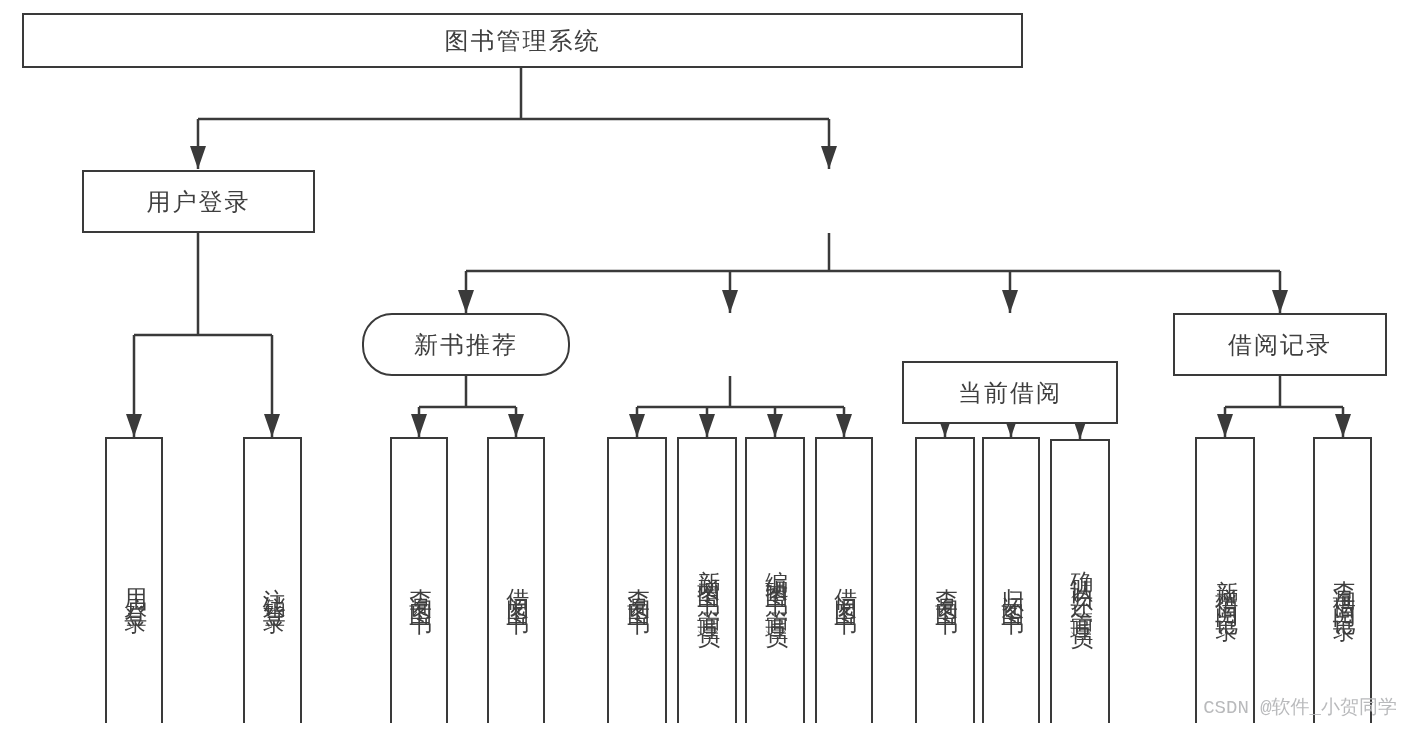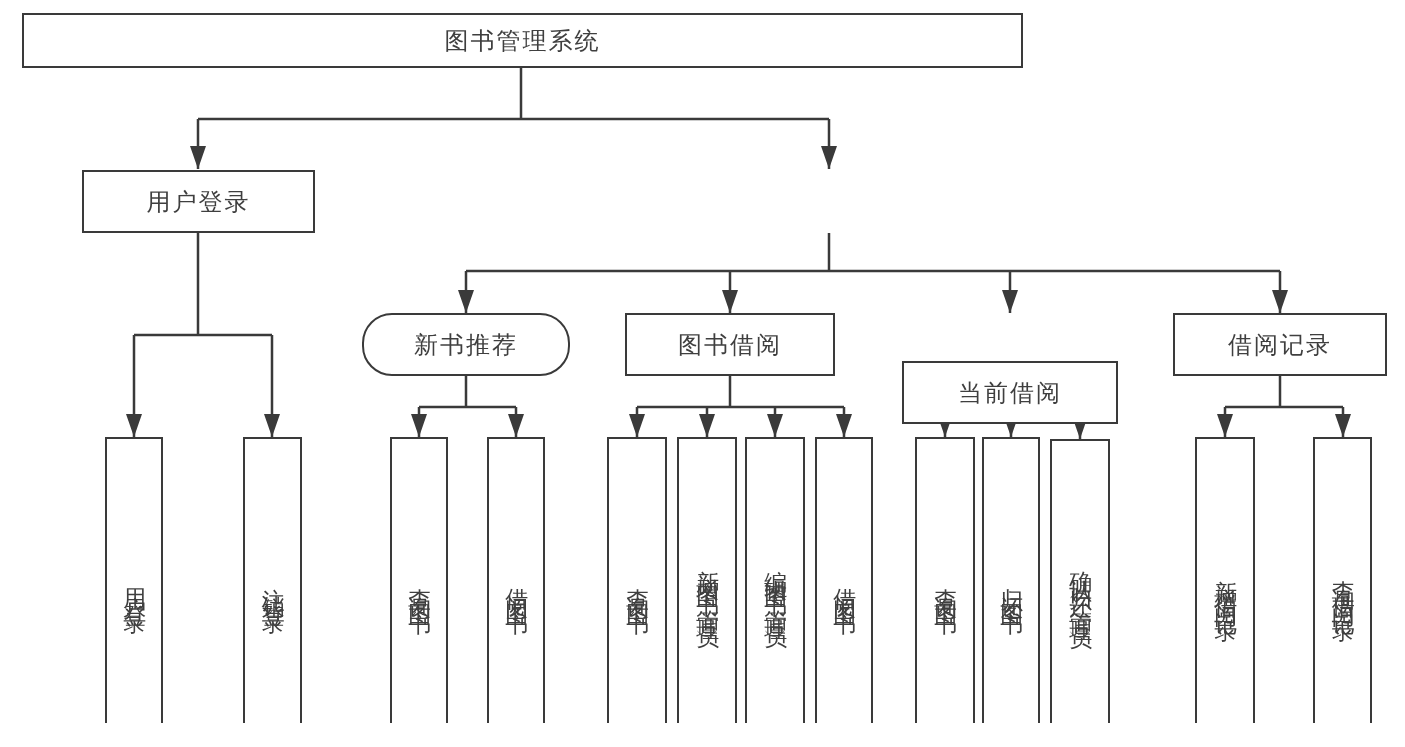--- a/index.html
+++ b/index.html
@@ -1,21 +1,21 @@
 <!DOCTYPE html>
 <html><head>
 <meta charset="utf-8">
 <style>
   html, body { margin: 0; padding: 0; background: #ffffff; }
   #stage {
     position: relative;
     width: 1405px;
     height: 723px;
     background: #ffffff;
-    font-family: Liberation Serif, serif;
+    font-family: Liberation Mono, monospace;
     overflow: hidden;
   }
   #connectors {
     position: absolute;
     left: 0; top: 0;
     width: 1405px; height: 747px;
     z-index: 0;
   }
   .box {
     position: absolute;
@@ -105,23 +105,20 @@
     <span class="hlabel">图书管理系统</span>
   </div>
 
   <div class="box" style="left:82px; top:170px; width:233px; height:63px;">
     <span class="hlabel">用户登录</span>
   </div>
 
   <div class="box" style="left:362px; top:313px; width:208px; height:63px;border-radius:30px;">
     <span class="hlabel">新书推荐</span>
   </div>
-  <div class="box" style="left:625px; top:313px; width:210px; height:63px;">
-    <span class="hlabel">图书借阅</span>
-  </div>
   <div class="box" style="left:902px; top:313px; width:216px; height:63px;margin-top:48px;">
     <span class="hlabel">当前借阅</span>
   </div>
   <div class="box" style="left:1173px; top:313px; width:214px; height:63px;">
     <span class="hlabel">借阅记录</span>
   </div>
 
   <div class="box" style="left:105px; top:437px; width:58px; height:298px;">
     <span class="vtext">用户登录</span>
   </div>
@@ -159,14 +156,15 @@
     <span class="vtext">确认归还（管理员）</span>
   </div>
 
   <div class="box" style="left:1195px; top:437px; width:60px; height:298px;">
     <span class="vtext">新增借阅记录</span>
   </div>
   <div class="box" style="left:1313px; top:437px; width:59px; height:298px;">
     <span class="vtext">查询借阅记录</span>
   </div>
 
+  <div id="watermark">CSDN @软件_小贺同学</div>
 
 </div>
 
 </body></html>

